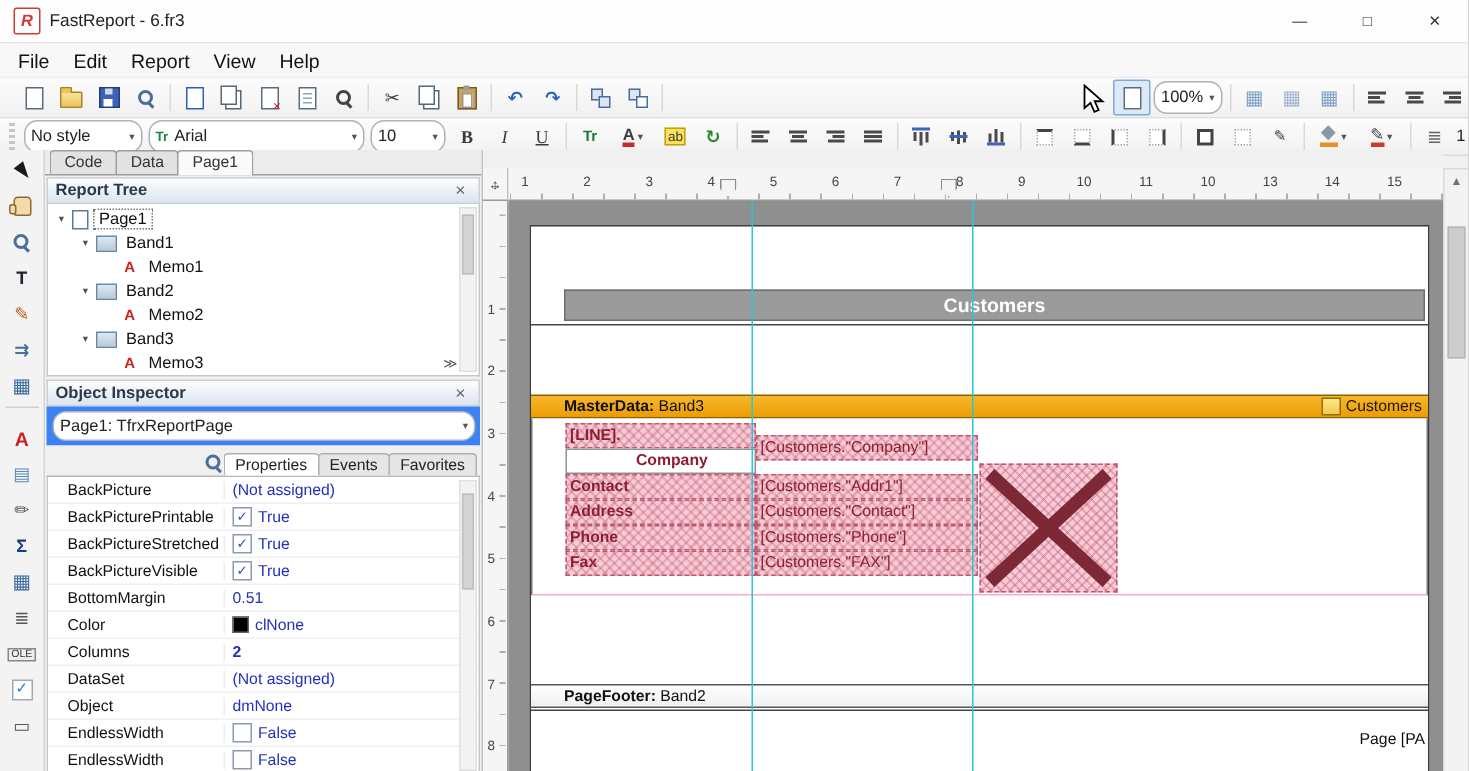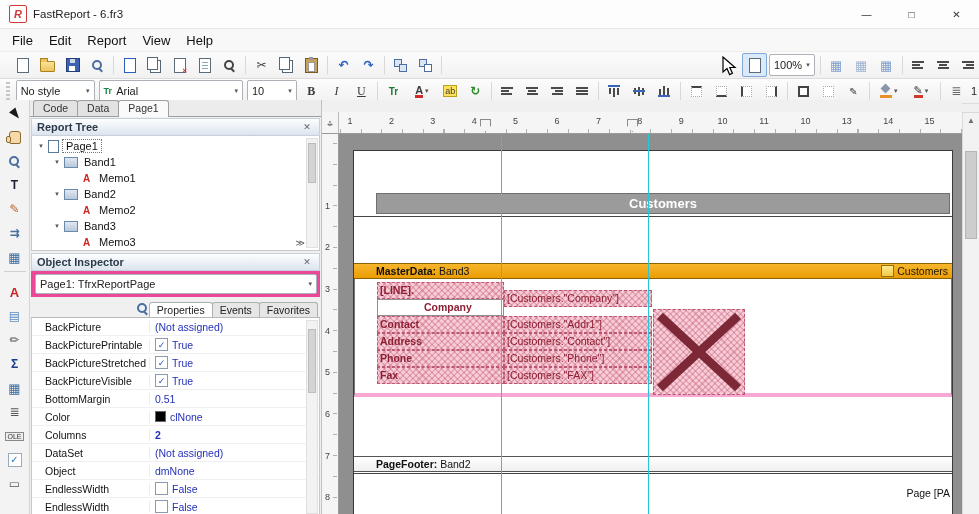--- a/index.html
+++ b/index.html
@@ -79,21 +79,21 @@
   .fra .g{border:2px solid #444;}
   .fredit .g{font-size:10px;}
   .fb .g{font-family:"Liberation Serif",serif;font-weight:bold;font-size:12px;}
   .fi .g{font-family:"Liberation Serif",serif;font-style:italic;font-size:12px;}
   .fu .g{font-family:"Liberation Serif",serif;text-decoration:underline;font-size:12px;}
   .ftr .g{color:#1a7a3a;font-weight:bold;font-size:10px;}
   .fcolor .g{font-weight:bold;font-size:11px;line-height:10px;border-bottom:3px solid #cf2a2a;}
   .fhl .g{font-size:9px;background:#ffe25a;border:1px solid #b8a020;padding:0 1px;}
   .fpen .g{font-size:11px;line-height:10px;border-bottom:3px solid #cf3a2a;}
   .lwnum{font-size:11px;margin-left:2px;color:#222;}
-  .combo{display:inline-flex;align-items:center;height:20px;background:#fff;border:1px solid #adb2b8;border-radius:2px;
+  .combo{display:inline-flex;align-items:center;height:20px;background:#fff;border:1px solid #adb2b8;border-radius:9px;
     font-size:11px;padding:0 4px;margin:0 2px;color:#222;white-space:nowrap;}
   .combo .arr{margin-left:auto;font-size:7px;color:#555;padding-left:4px;}
   .combo.style{width:76px;}
   .combo.font{width:148px;}
   .combo.size{width:44px;}
   .combo.zoom{width:58px;}
   .combo .tr{color:#1a8a4a;font-size:9px;font-weight:bold;margin-right:4px;}
   
   .workspace{position:absolute;top:100px;left:0;right:0;bottom:0;}
   .lefttools{position:absolute;left:0;top:0;bottom:0;width:30px;background:#f3f3f3;border-right:1px solid #d4d4d4;padding-top:1px;box-sizing:border-box;}
@@ -132,21 +132,21 @@
   .texp{width:10px;color:#555;font-size:7px;text-align:center;}
   .tico{width:13px;height:12px;display:inline-flex;align-items:center;justify-content:center;margin:0 3px 0 2px;}
   .ti-pg{width:9px;height:11px;background:#fff;border:1px solid #5a7a9a;}
   .ti-bd{width:12px;height:9px;background:linear-gradient(#dfe8f2,#b7c9da);border:1px solid #6a8aa8;}
   .ti-mm{color:#cc2222;font-weight:bold;font-size:10px;}
   .tlab{padding:0 3px;color:#111;}
   .tlab.focus{border:1px dotted #777;background:#fff;}
   .tmore{position:absolute;right:14px;bottom:2px;font-size:9px;color:#555;}
   .vsb{position:absolute;right:1px;top:2px;bottom:2px;width:10px;background:#f2f2f2;border:1px solid #e0e0e0;}
   .vsb .thumb{position:absolute;left:1px;right:1px;top:4px;background:#d4d4d4;border:1px solid #bdbdbd;display:block;}
-  .irow{padding:3px 2px;background:#ec4899;}
+  .irow{padding:3px 2px;background:#3b82f6;}
   .objsel{width:282px;box-sizing:border-box;}
   .itabs{display:flex;align-items:flex-end;height:20px;background:#f0f0f0;border-bottom:1px solid #b8b8b8;padding:0 3px;}
   .itab{font-size:10.5px;padding:1px 7px;background:#e6e6e6;border:1px solid #b0b0b0;border-bottom:none;border-radius:3px 3px 0 0;margin-right:-1px;}
   .itab.active{background:#fff;position:relative;z-index:2;}
   .srch{margin-left:auto;margin-bottom:2px;display:inline-flex;}
   .pgrid{position:relative;flex:1;background:#fff;border:1px solid #c8c8c8;border-top:none;overflow:hidden;}
   .prow{display:flex;height:17px;align-items:center;border-bottom:1px solid #f0f0f0;}
   .pname{width:118px;padding-left:13px;font-size:10.5px;color:#111;border-right:1px solid #ececec;overflow:hidden;white-space:nowrap;box-sizing:border-box;}
   .pval{flex:1;display:flex;align-items:center;padding-left:5px;font-size:10.5px;}
   .pre{display:none;font-style:normal;}
@@ -182,21 +182,21 @@
   .bmaster{top:112px;background:linear-gradient(#f7b62c,#eb9d05);border-top:1px solid #8a6200;border-bottom:1px solid #8a6200;
     display:flex;align-items:center;padding:0 4px 0 22px;}
   .dslabel{margin-left:auto;display:flex;align-items:center;gap:3px;font-size:10.5px;color:#201800;}
   .dsicon{width:11px;height:10px;background:linear-gradient(#fde98a,#f3c94a);border:1px solid #93700f;display:inline-block;}
   .titlememo{position:absolute;left:22px;top:42px;width:574px;height:21px;background:#9b9b9b;border:1px solid #6f6f6f;
     color:#fff;font-weight:bold;font-size:13px;text-align:center;line-height:20px;box-sizing:border-box;}
   .bline{position:absolute;left:0;right:0;height:0;border-top:1px solid #444;}
   .l1{top:65px;}
   .l2{top:322px;}
   .masterbody{position:absolute;left:0;right:0;top:128px;height:118px;background:#fff;
-    border-left:1px solid #777;border-right:1px solid #777;border-bottom:4px solid #f9a8d4;box-sizing:border-box;}
+    border-left:1px solid #777;border-right:1px solid #777;border-bottom:1px solid #f9a8d4;box-sizing:border-box;}
   .labels{position:absolute;left:22px;top:3px;width:127px;}
   .vals{position:absolute;left:149px;top:11px;width:148px;height:100px;}
   .memo{height:17px;line-height:15px;font-size:10.5px;padding:0 2px;overflow:hidden;white-space:nowrap;box-sizing:border-box;}
   .labels .memo{font-weight:bold;}
   .vals .memo{position:absolute;left:0;right:0;color:#8c2038;}
   .memo.sel{color:#8c1f33;border:1px dashed #bb5770;
     background:repeating-linear-gradient(45deg,rgba(186,64,92,.28) 0 1.5px,transparent 1.5px 4.5px),
                repeating-linear-gradient(135deg,rgba(186,64,92,.28) 0 1.5px,transparent 1.5px 4.5px),#f7ccd6;}
   .memo.plain{background:#fff;border:1px solid #909090;color:#8c1f33;padding-left:46px;}
   .pic{position:absolute;left:298px;top:30px;width:92px;height:86px;border:1px dashed #bb5770;box-sizing:border-box;

